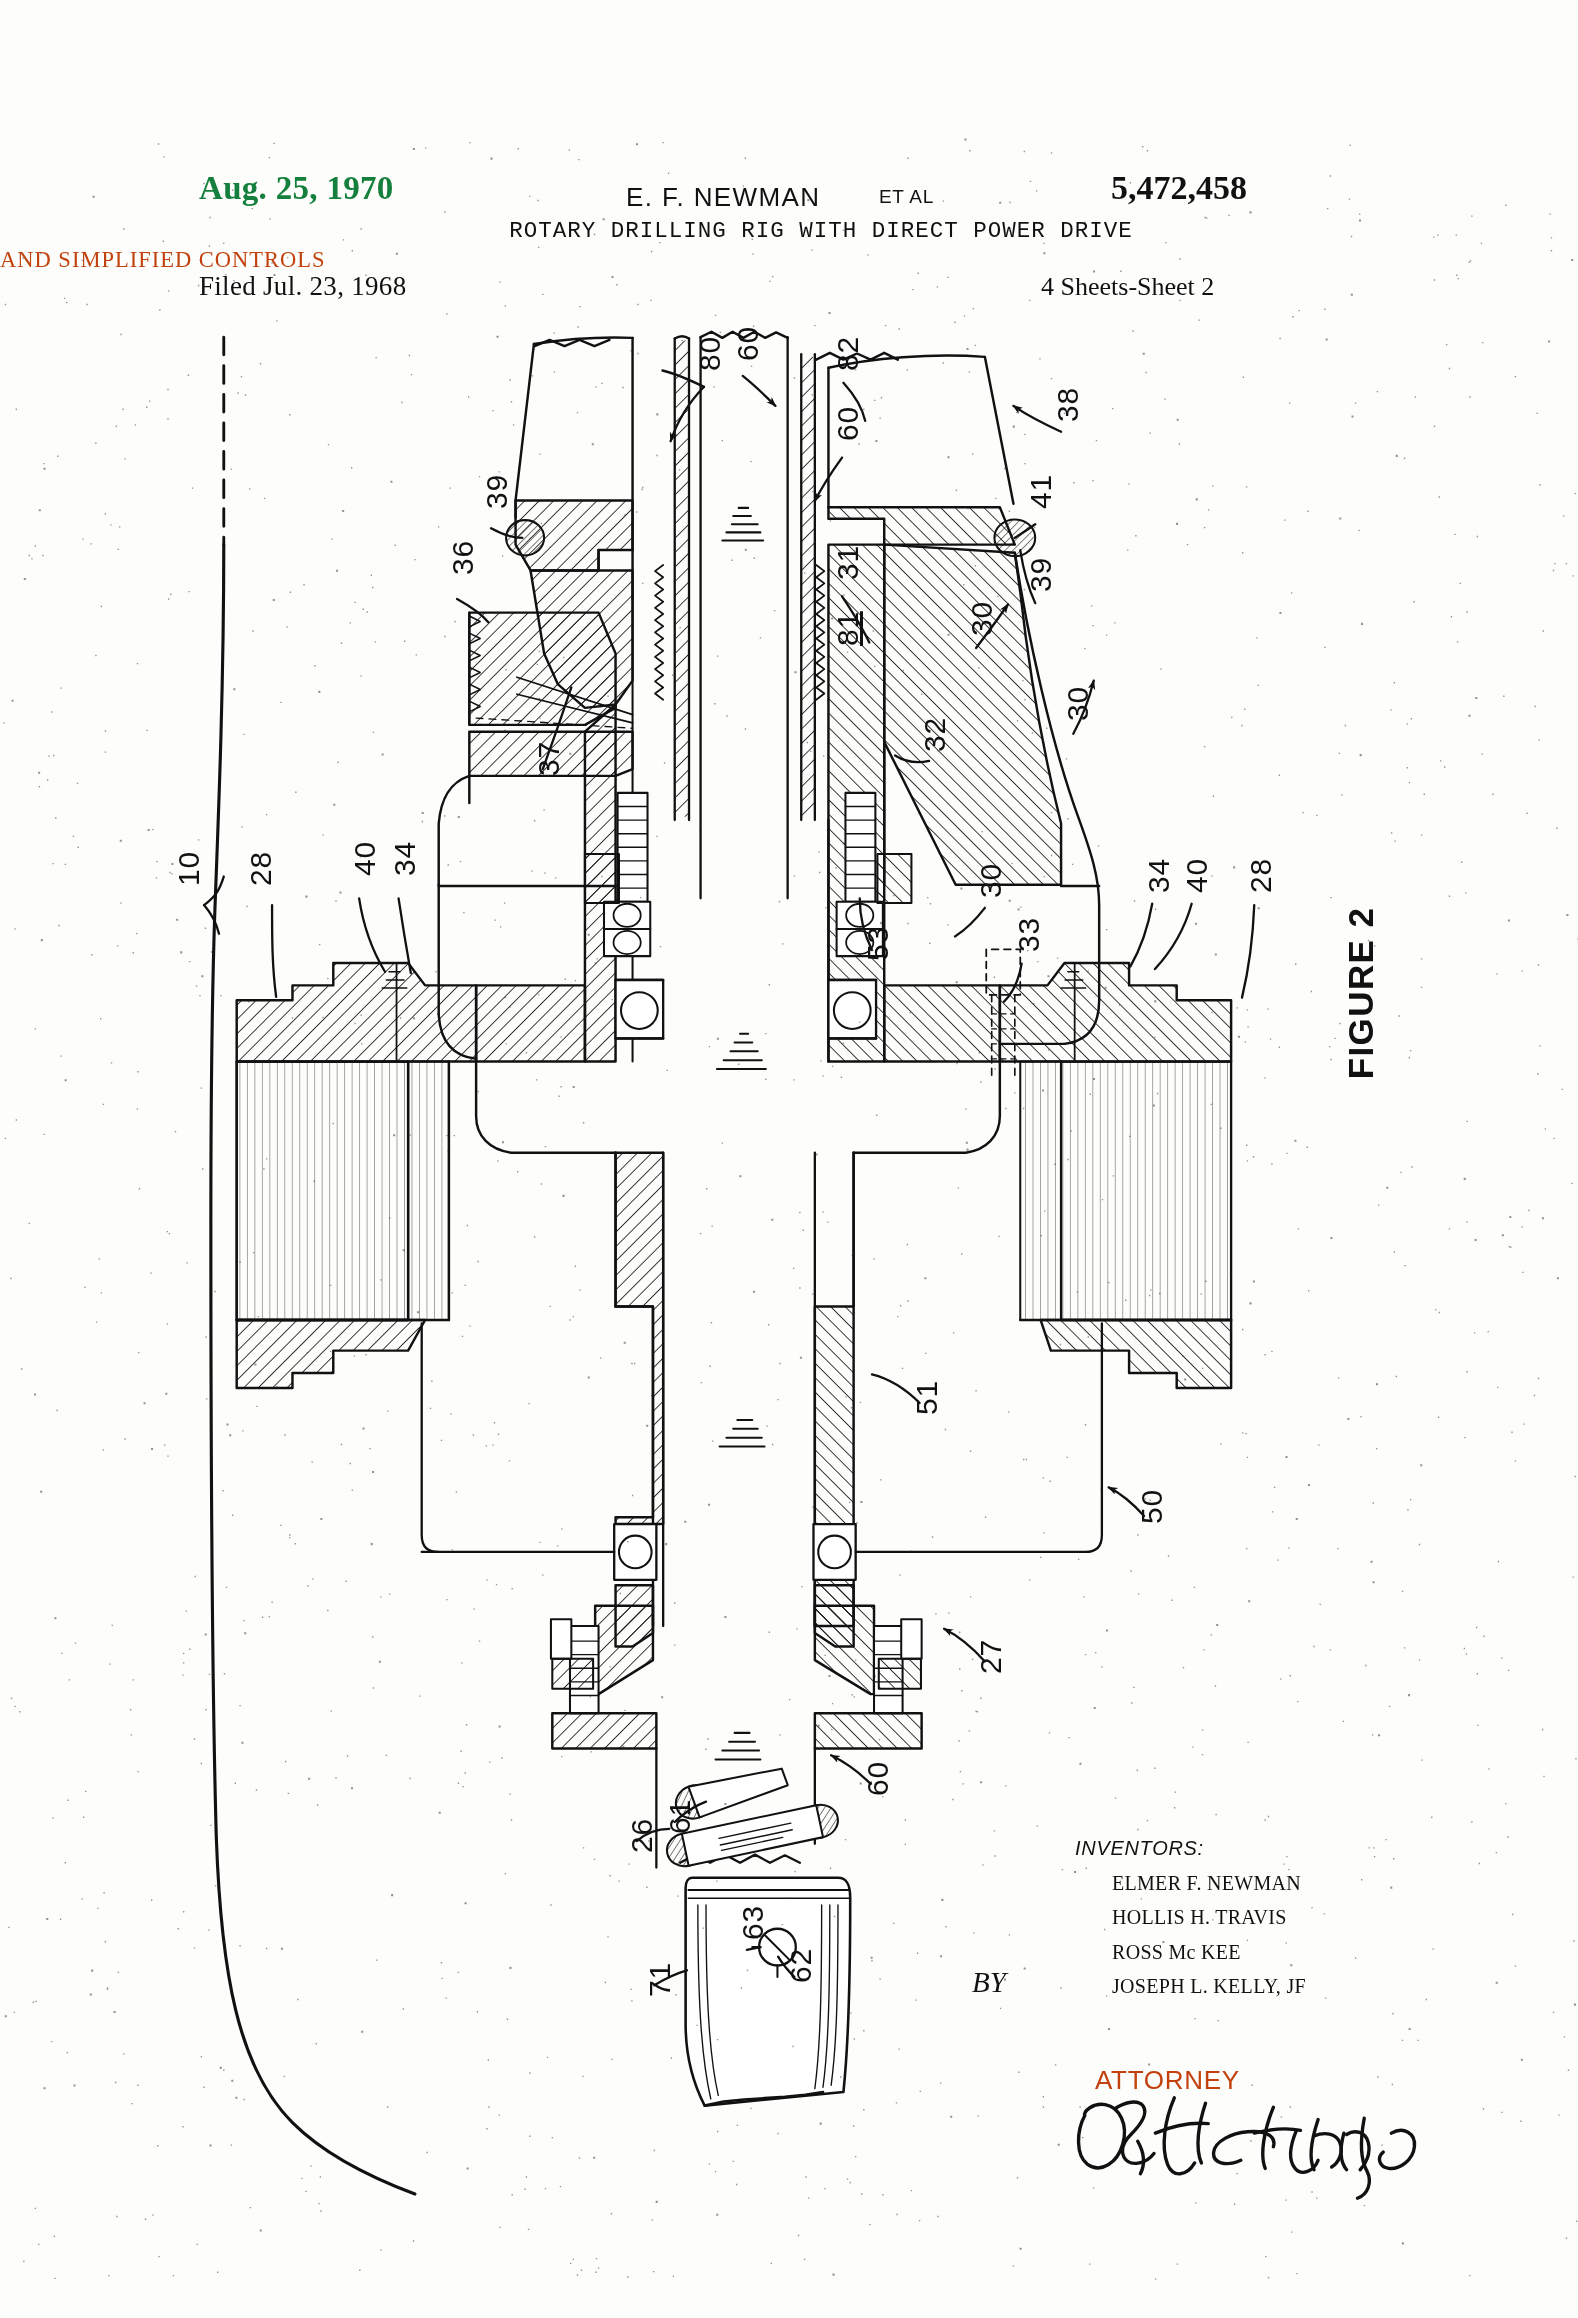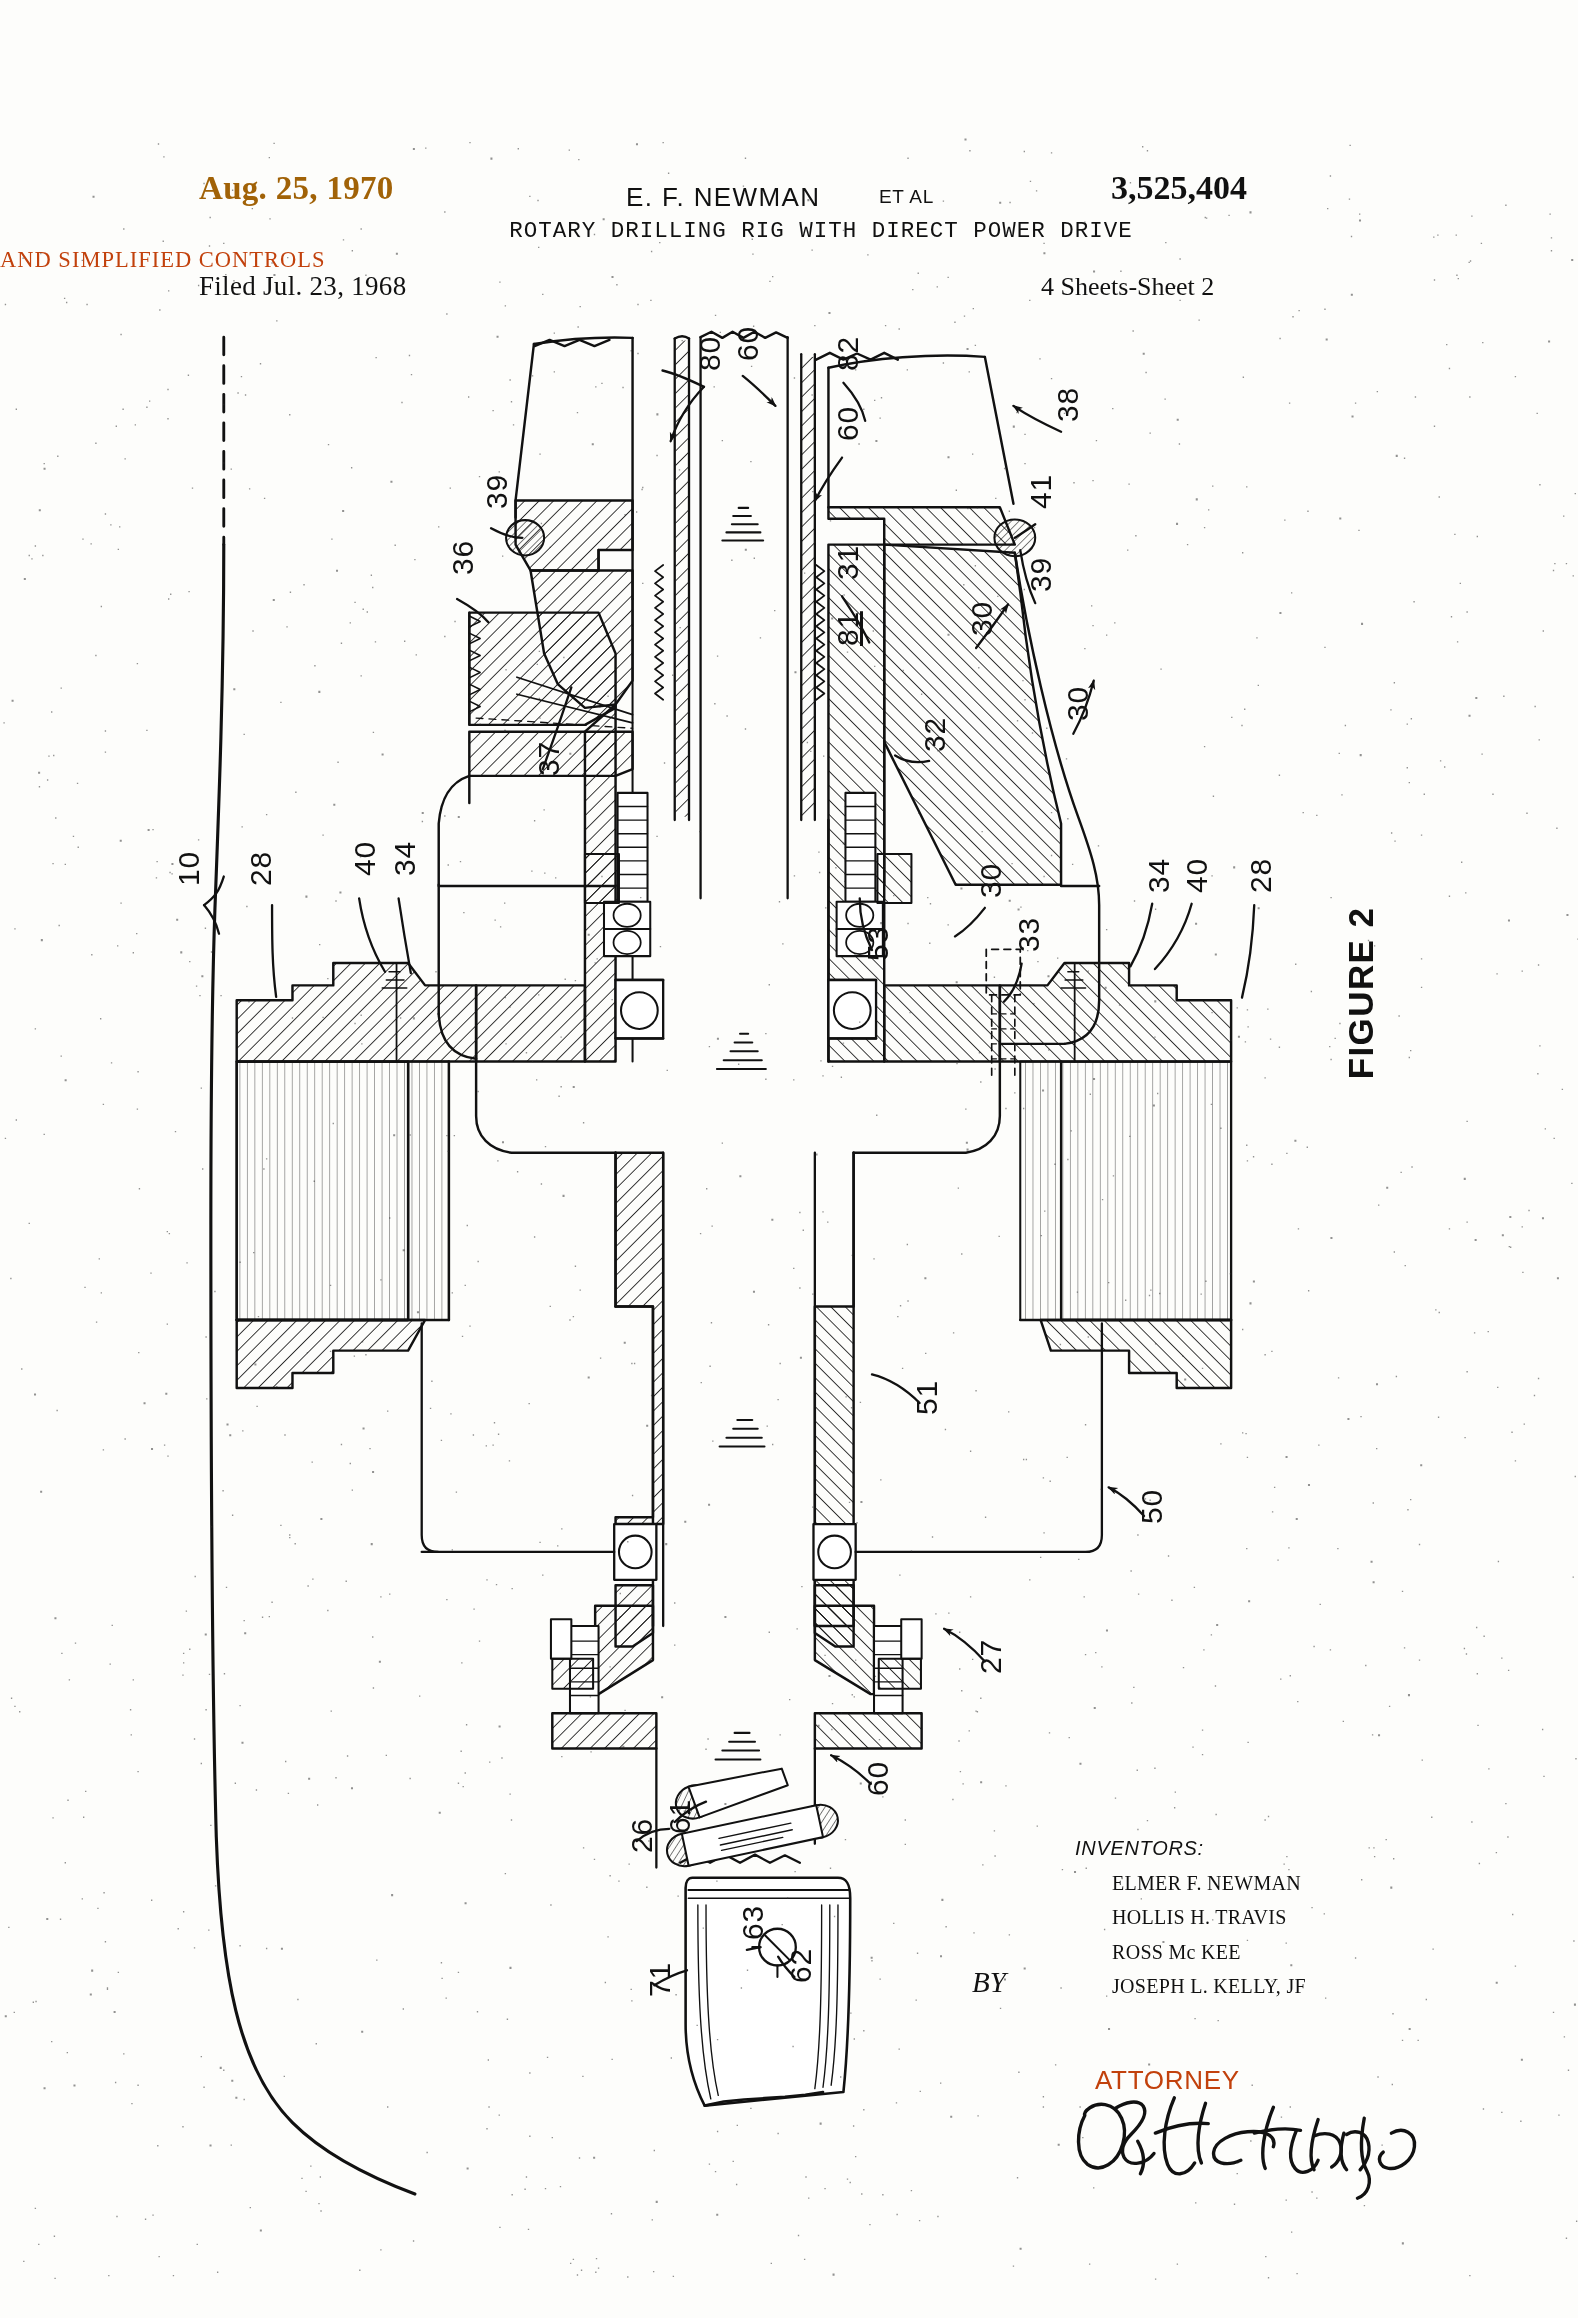--- a/index.html
+++ b/index.html
@@ -12,21 +12,21 @@
     overflow:hidden;
   }
   
   #speckle{position:absolute;inset:0;pointer-events:none;opacity:.5;}
 
   
   #hdr{position:absolute;left:0;top:0;width:1578px;height:313px;}
   .hdr-date{
     position:absolute;left:199px;top:170px;
     font-family:"Liberation Serif",serif;font-weight:bold;
-    font-size:33px;letter-spacing:0.3px;color:#a16207;
+    font-size:33px;letter-spacing:0.3px;color:#15803d;
   }
   .hdr-inventor{
     position:absolute;left:626px;top:182px;
     font-family:"Liberation Sans",sans-serif;
     font-size:26px;letter-spacing:1.4px;color:#111;
   }
   .hdr-etal{
     position:absolute;left:879px;top:186px;
     font-family:"Liberation Sans",sans-serif;
     font-size:19px;letter-spacing:0.7px;color:#111;
@@ -103,21 +103,21 @@
 </style>
 </head>
 <body>
 
 <div id="page">
 
   <div id="hdr">
     <div class="hdr-date">Aug. 25, 1970</div>
     <div class="hdr-inventor">E. F. NEWMAN</div>
     <div class="hdr-etal">ET AL</div>
-    <div class="hdr-patno">3,525,404</div>
+    <div class="hdr-patno">5,472,458</div>
     <div class="hdr-t1">ROTARY DRILLING RIG WITH DIRECT POWER DRIVE</div>
     <div class="hdr-t2">AND SIMPLIFIED CONTROLS</div>
     <div class="hdr-filed">Filed Jul. 23, 1968</div>
     <div class="hdr-sheets">4 Sheets-Sheet 2</div>
   </div>
 
   <svg id="drawing" width="1578" height="2319" viewBox="0 0 2320 3408" style="position:absolute;left:0;top:0;">
     <defs>
 
       <pattern id="hA" width="15" height="15" patternUnits="userSpaceOnUse" patternTransform="rotate(45)">

